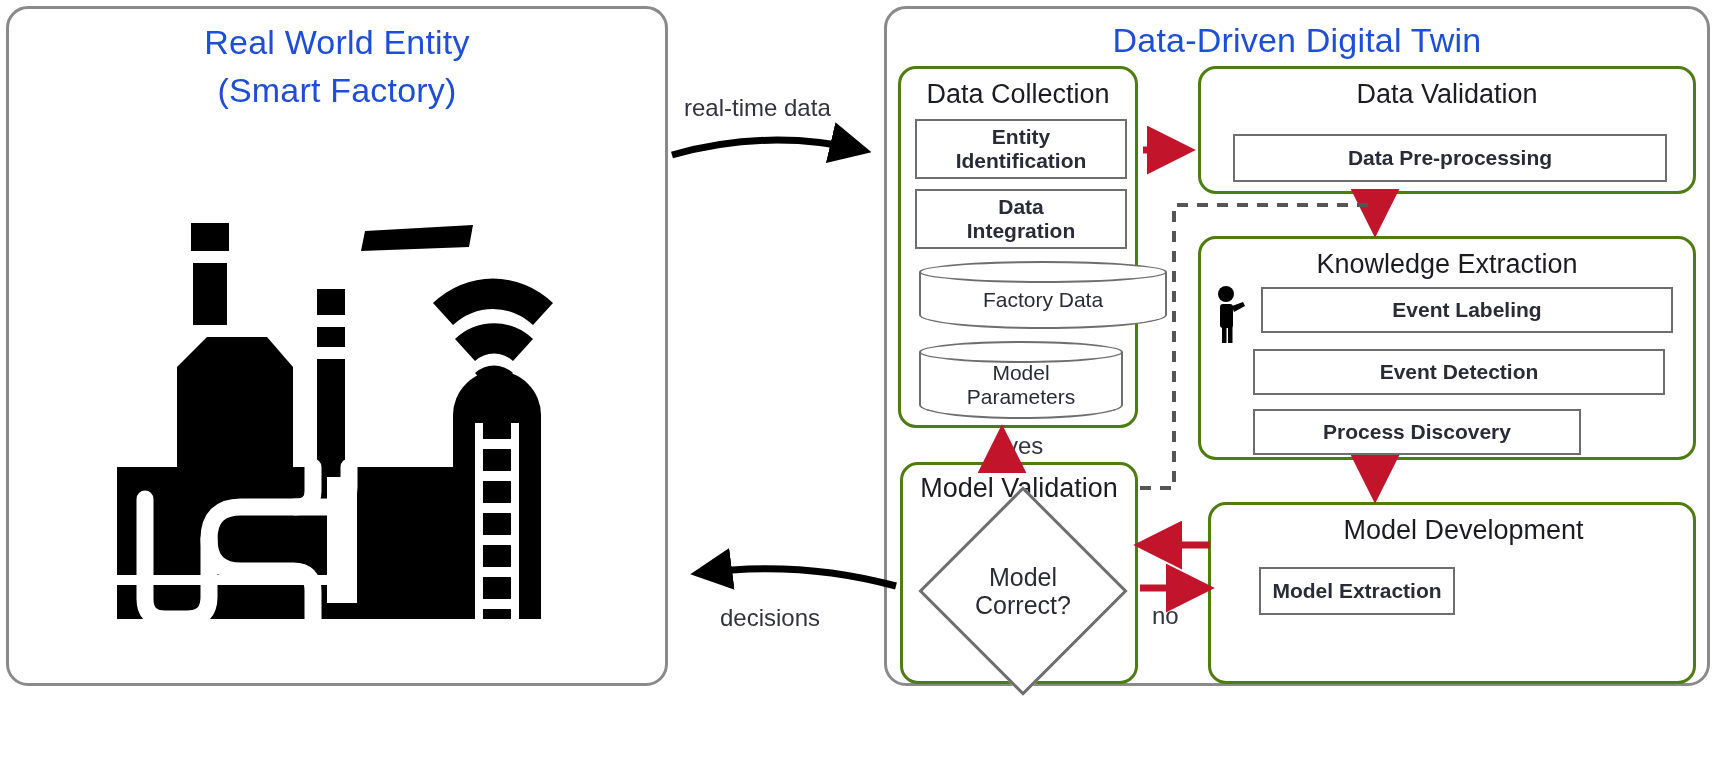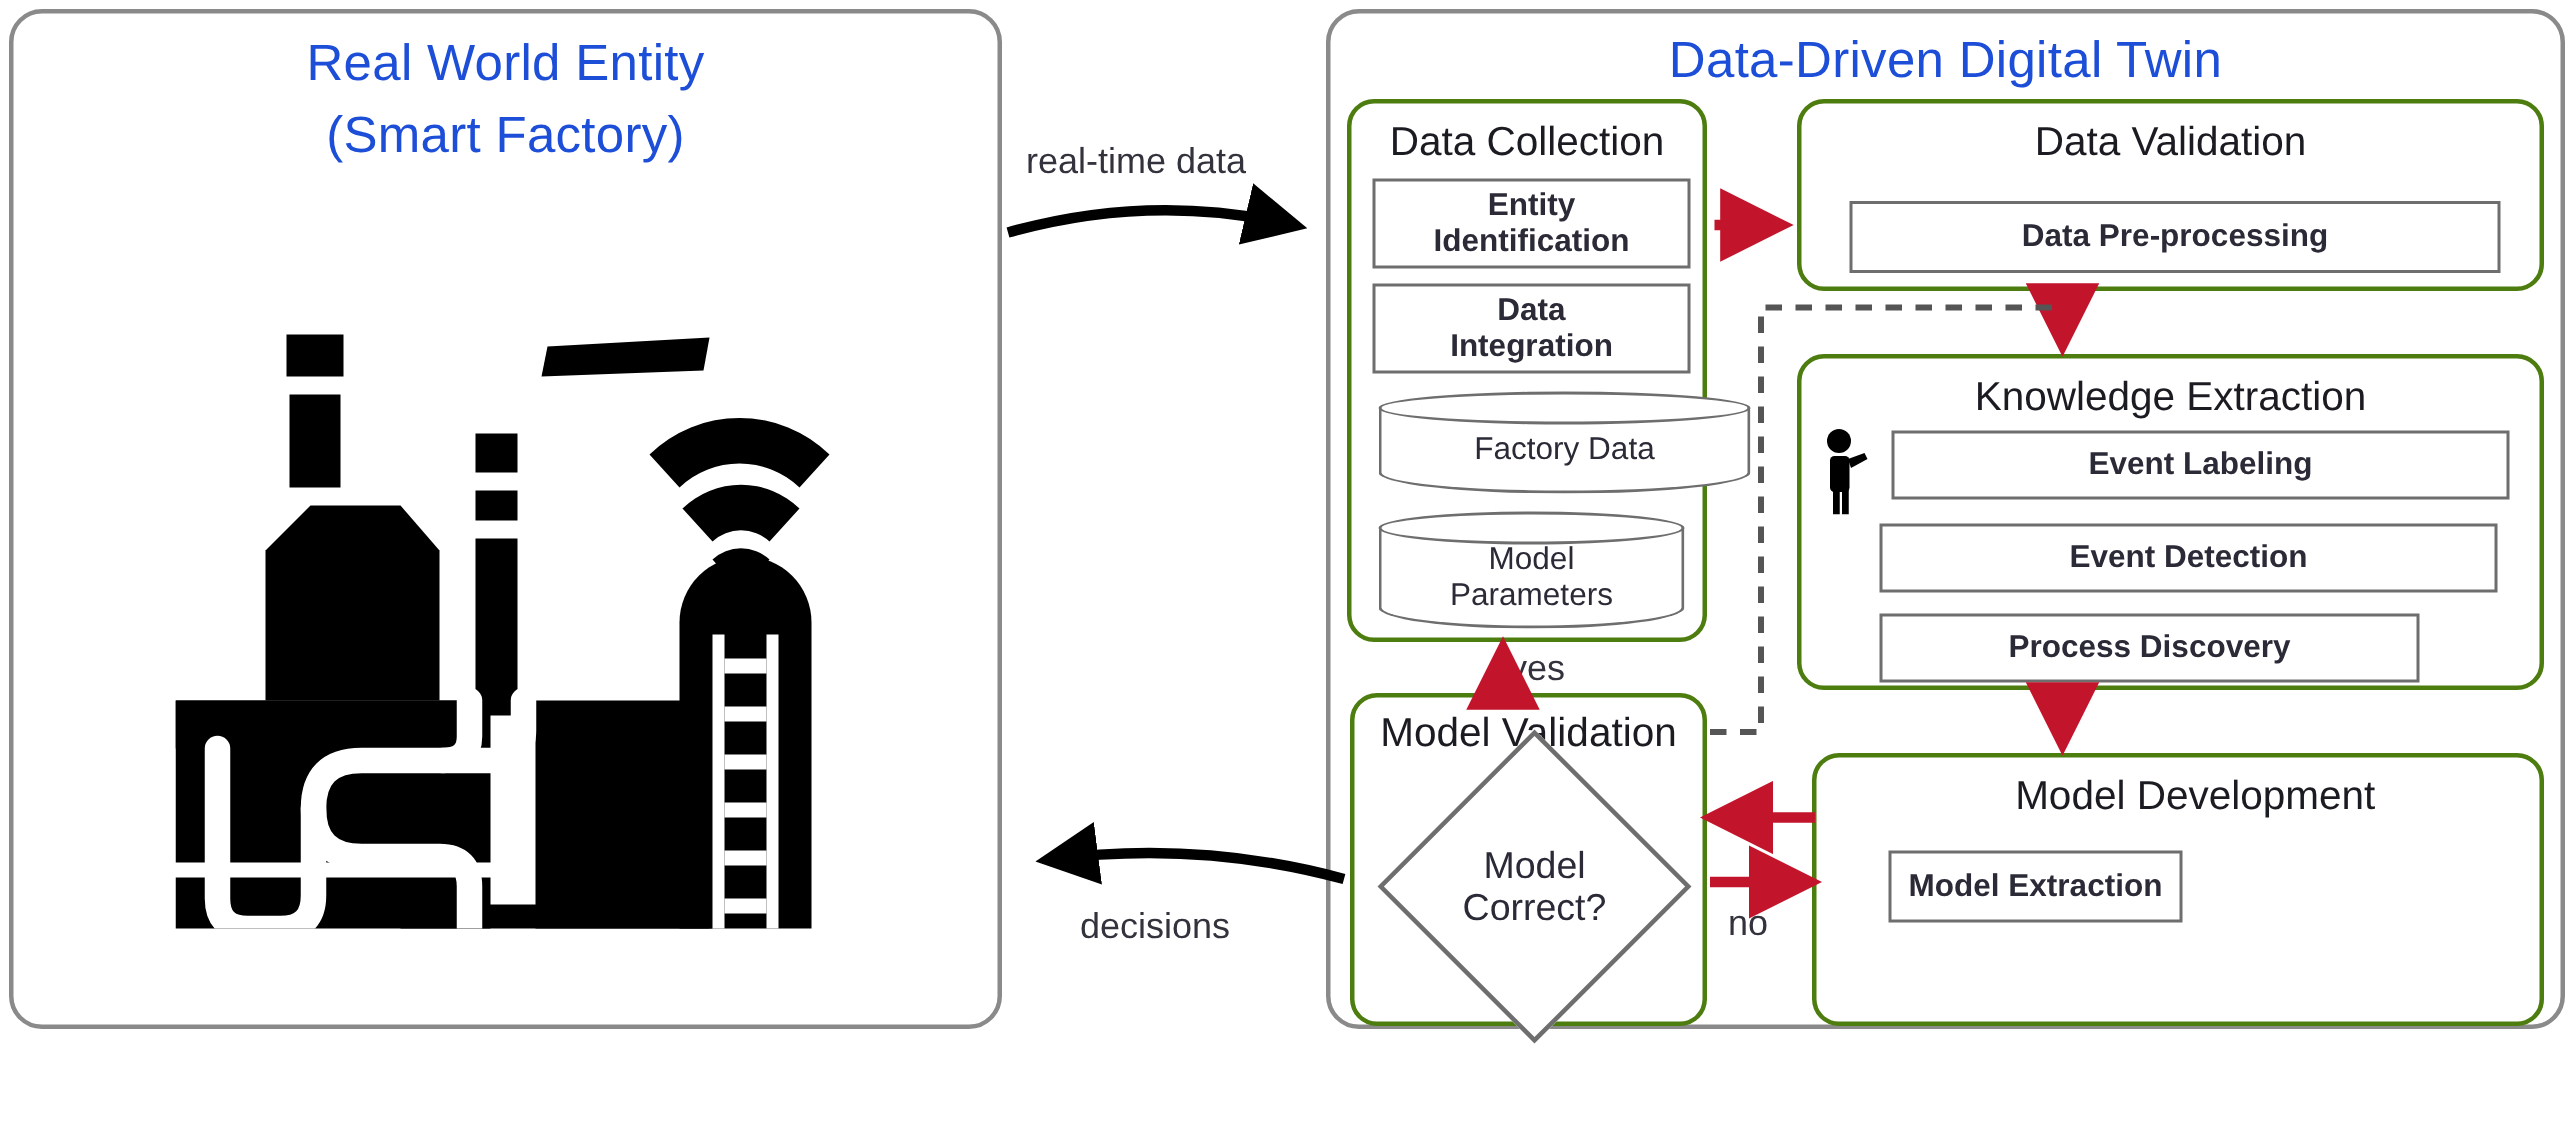--- a/index.html
+++ b/index.html
@@ -157,21 +157,21 @@
         <rect x="19" y="41" width="4.5" height="17" fill="#000"></rect>
         <path d="M23 21 L34 17 L36 21 L25 27 Z" fill="#000"></path>
       </svg>
     </div>
     <div class="sub" style="left:60px;top:48px;width:412px;height:46px;">
       <span>Event Labeling</span>
     </div>
     <div class="sub" style="left:52px;top:110px;width:412px;height:46px;">
       <span>Event Detection</span>
     </div>
-    <div class="sub" style="left:52px;top:170px;width:360px;height:46px;">
+    <div class="sub" style="left:52px;top:170px;width:328px;height:46px;">
       <span>Process Discovery</span>
     </div>
   </div>
 
   <div class="group" style="left:1208px;top:502px;width:488px;height:182px;">
     <div class="group-title" style="top:10px;margin-left:23px;">
       <span>Model Development</span>
     </div>
     <div class="sub" style="left:48px;top:62px;width:196px;height:48px;">
       <span>Model Extraction</span>

